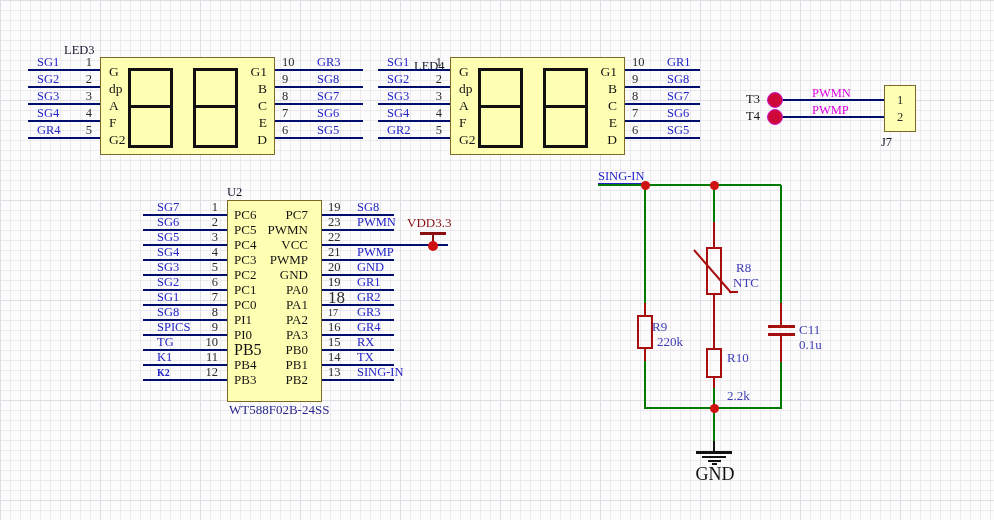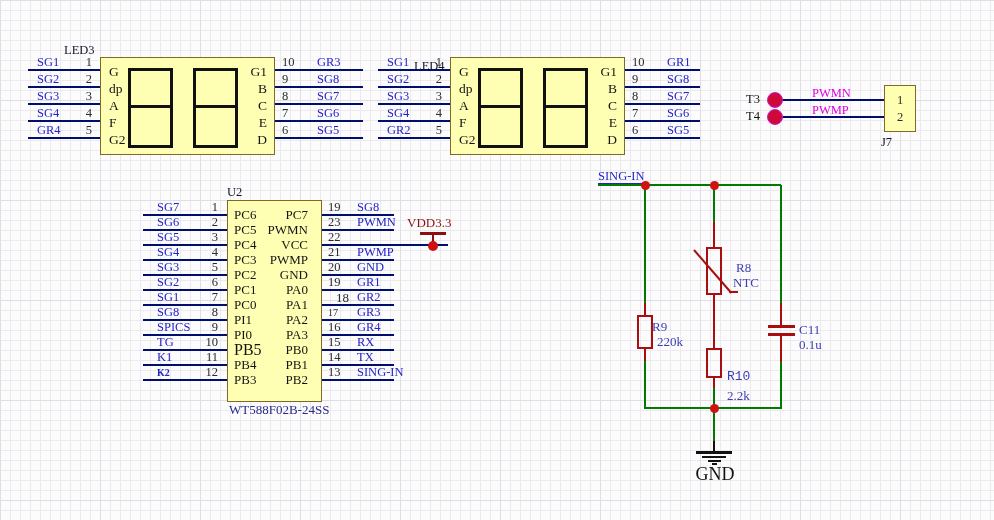--- a/index.html
+++ b/index.html
@@ -21,21 +21,21 @@
   #sing-in-label{left:598px;top:170px;color:#2323c8;border-bottom:1.5px solid #2323c8;}
   #gnd-label{left:692px;top:465px;width:46px;text-align:center;color:#111;font-size:18px;line-height:18px;}
   #j7-des{left:881px;top:136px;color:#14142a;}
   #t3-label{left:746px;top:93px;color:#111;text-align:right;}
   #t4-label{left:746px;top:110px;color:#111;}
   #pwmn-label{left:812px;top:87px;color:#df00df;border-bottom:1px solid #df00df;}
   #pwmp-label{left:812px;top:104px;color:#df00df;border-bottom:1px solid #df00df;}
   .val{color:#3d3db4;font-size:13px;}
   #r9-ref{left:652px;top:320px;} #r9-val{left:657px;top:335px;}
   #r8-ref{left:736px;top:261px;} #r8-val{left:733px;top:276px;}
-  #r10-ref{left:727px;top:370px;font-family:Liberation Mono, monospace;} #r10-val{left:727px;top:366px;margin-top:23px;}
+  #r10-ref{left:727px;top:351px;} #r10-val{left:727px;top:366px;margin-top:23px;}
   #c11-ref{left:799px;top:323px;} #c11-val{left:799px;top:338px;}
 </style>
 </head>
 <body>
 
 <div id="canvas">
   <div class="lbl" id="vdd-label">VDD3.3</div>
   <div class="lbl" id="sing-in-label">SING-IN</div>
   <div class="lbl" id="gnd-label">GND</div>
   <div class="lbl" id="j7-des">J7</div>
@@ -214,21 +214,21 @@
     <div style="position: absolute; white-space: nowrap; left: 246px; top: 253px; color: rgb(20, 20, 20); font-size: 13px; line-height: 14px; width: 62px; text-align: right;">PWMP</div>
     <div style="position: absolute; white-space: nowrap; left: 322px; top: 274px; width: 72px; height: 2px; background: rgb(0, 15, 110);"></div>
     <div style="position: absolute; white-space: nowrap; left: 328px; top: 261px; color: rgb(43, 43, 43); font-size: 12.5px; line-height: 13px;">20</div>
     <div style="position: absolute; white-space: nowrap; left: 357px; top: 261px; color: rgb(35, 35, 200); font-size: 12.5px; line-height: 13px;">GND</div>
     <div style="position: absolute; white-space: nowrap; left: 246px; top: 268px; color: rgb(20, 20, 20); font-size: 13px; line-height: 14px; width: 62px; text-align: right;">GND</div>
     <div style="position: absolute; white-space: nowrap; left: 322px; top: 289px; width: 72px; height: 2px; background: rgb(0, 15, 110);"></div>
     <div style="position: absolute; white-space: nowrap; left: 328px; top: 276px; color: rgb(43, 43, 43); font-size: 12.5px; line-height: 13px;">19</div>
     <div style="position: absolute; white-space: nowrap; left: 357px; top: 276px; color: rgb(35, 35, 200); font-size: 12.5px; line-height: 13px;">GR1</div>
     <div style="position: absolute; white-space: nowrap; left: 246px; top: 283px; color: rgb(20, 20, 20); font-size: 13px; line-height: 14px; width: 62px; text-align: right;">PA0</div>
     <div style="position: absolute; white-space: nowrap; left: 322px; top: 304px; width: 72px; height: 2px; background: rgb(0, 15, 110);"></div>
-    <div style="position: absolute; white-space: nowrap; left: 336px; top: 291px; color: rgb(43, 43, 43); font-size: 13px; line-height: 13px;">18</div>
+    <div style="position: absolute; white-space: nowrap; left: 328px; top: 291px; color: rgb(43, 43, 43); font-size: 17px; line-height: 13px;">18</div>
     <div style="position: absolute; white-space: nowrap; left: 357px; top: 291px; color: rgb(35, 35, 200); font-size: 12.5px; line-height: 13px;">GR2</div>
     <div style="position: absolute; white-space: nowrap; left: 246px; top: 298px; color: rgb(20, 20, 20); font-size: 13px; line-height: 14px; width: 62px; text-align: right;">PA1</div>
     <div style="position: absolute; white-space: nowrap; left: 322px; top: 319px; width: 72px; height: 2px; background: rgb(0, 15, 110);"></div>
     <div style="position: absolute; white-space: nowrap; left: 328px; top: 306px; color: rgb(43, 43, 43); font-size: 10px; line-height: 13px;">17</div>
     <div style="position: absolute; white-space: nowrap; left: 357px; top: 306px; color: rgb(35, 35, 200); font-size: 12.5px; line-height: 13px;">GR3</div>
     <div style="position: absolute; white-space: nowrap; left: 246px; top: 313px; color: rgb(20, 20, 20); font-size: 13px; line-height: 14px; width: 62px; text-align: right;">PA2</div>
     <div style="position: absolute; white-space: nowrap; left: 322px; top: 334px; width: 72px; height: 2px; background: rgb(0, 15, 110);"></div>
     <div style="position: absolute; white-space: nowrap; left: 328px; top: 321px; color: rgb(43, 43, 43); font-size: 12.5px; line-height: 13px;">16</div>
     <div style="position: absolute; white-space: nowrap; left: 357px; top: 321px; color: rgb(35, 35, 200); font-size: 12.5px; line-height: 13px;">GR4</div>
     <div style="position: absolute; white-space: nowrap; left: 246px; top: 328px; color: rgb(20, 20, 20); font-size: 13px; line-height: 14px; width: 62px; text-align: right;">PA3</div>

